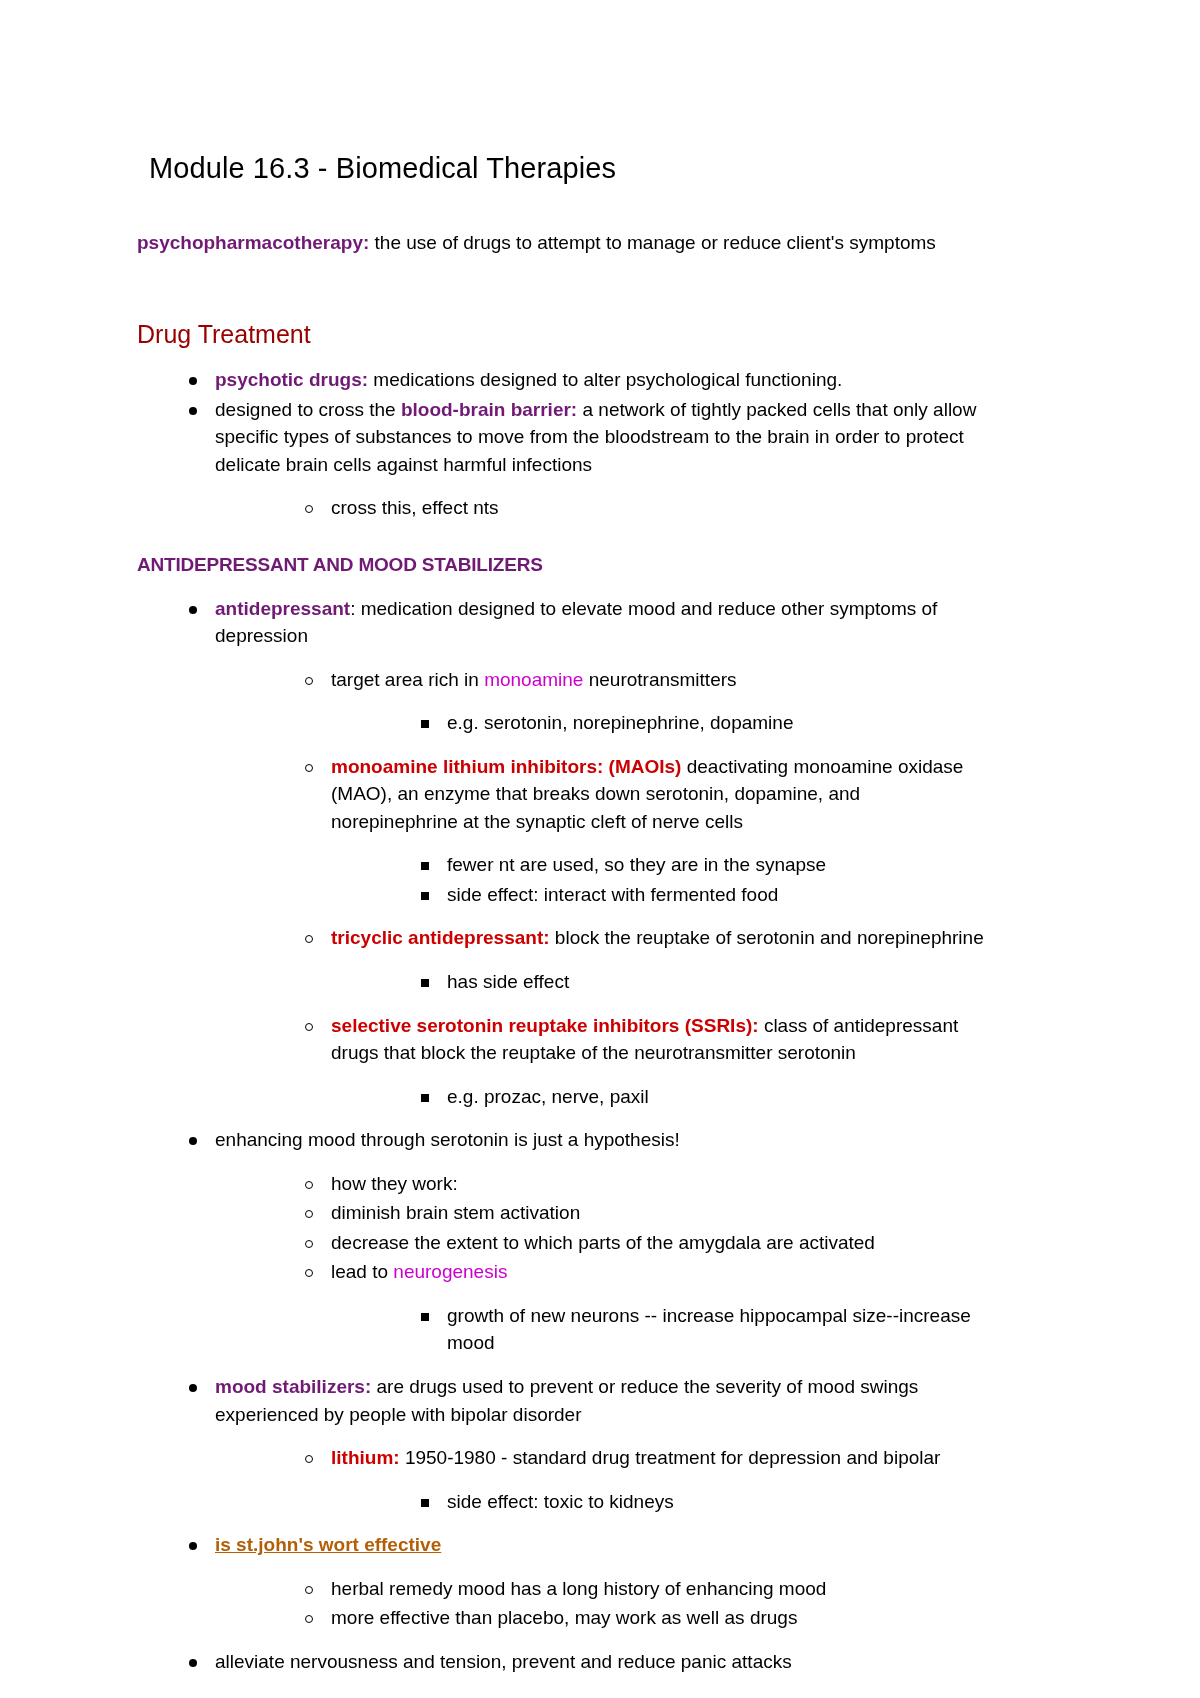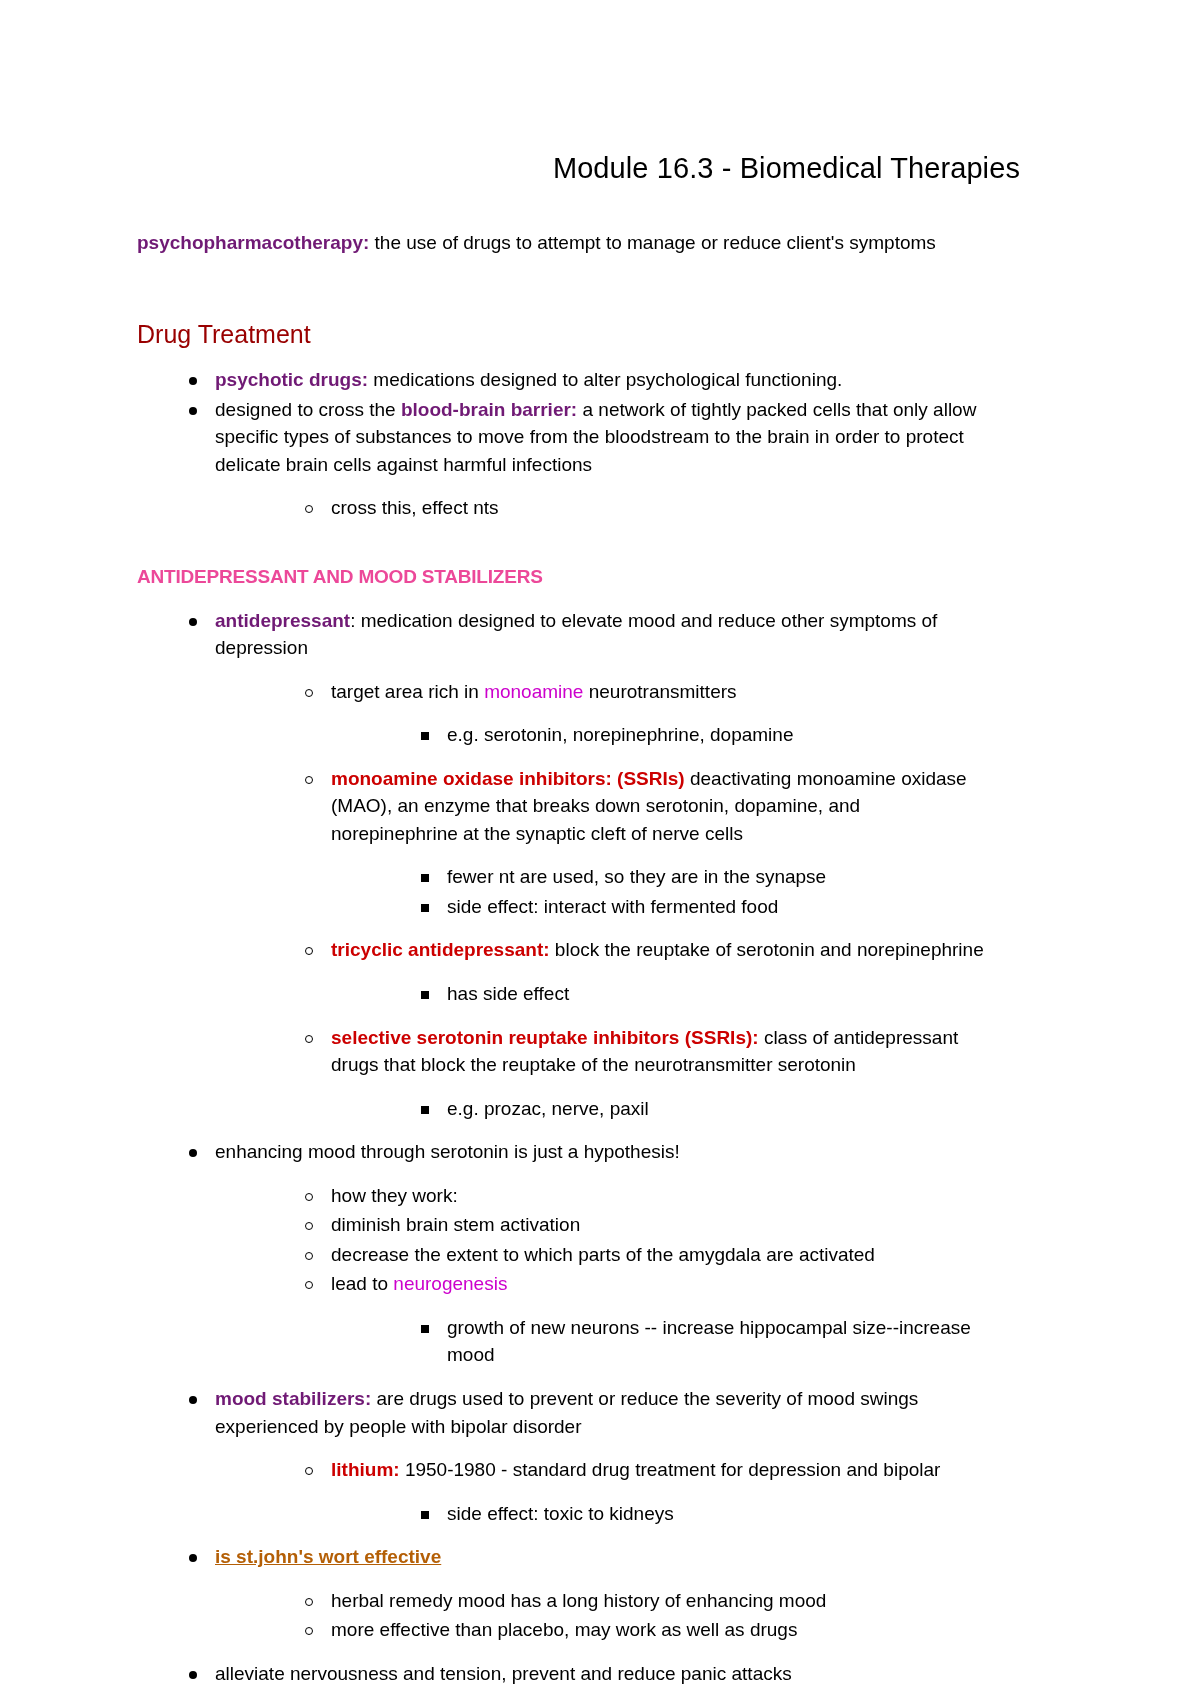--- a/index.html
+++ b/index.html
@@ -16,24 +16,23 @@
     height: 1698px;
     box-sizing: border-box;
     background: #ffffff;
     position: relative;
     padding: 150px 180px 0 137px;
   }
   .doc-title {
     font-size: 29px;
     font-weight: 400;
     color: #000000;
-    margin: 0 0 42px 0;
+    margin: 0 0 42px 12px;
     line-height: 1.25;
     letter-spacing: 0.1px;
-    text-align: right;
   }
   .lead-para {
     font-size: 19px;
     line-height: 1.55;
     margin: 0 0 60px 0;
     max-width: 840px;
   }
   .term-blue {
     color: #701a75;
     font-weight: bold;
@@ -52,22 +51,22 @@
   h2.section-red {
     font-size: 25px;
     font-weight: 400;
     color: #990000;
     margin: 0 0 6px 0;
     line-height: 1.3;
   }
   h3.section-green {
     font-size: 19px;
     font-weight: bold;
-    color: #ec4899;
-    margin: 42px 0 4px 0;
+    color: #701a75;
+    margin: 30px 0 4px 0;
     line-height: 1.4;
     letter-spacing: -0.2px;
   }
   ul {
     margin: 16px;
     padding: 0;
     list-style: none;
   }
   li {
     font-size: 19px;
@@ -158,21 +157,21 @@
       <span class="term-blue">antidepressant</span><span class="punct">:</span><span> medication designed to elevate mood and reduce other symptoms of depression</span>
 
       <ul class="lvl2">
         <li>
           <span>target area rich in </span><span class="term-magenta">monoamine</span><span> neurotransmitters</span>
           <ul class="lvl3">
             <li>e.g. serotonin, norepinephrine, dopamine</li>
           </ul>
         </li>
         <li>
-          <span class="term-red">monoamine oxidase inhibitors: (SSRIs)</span><span> deactivating monoamine oxidase (MAO), an enzyme that breaks down serotonin, dopamine, and norepinephrine at the synaptic cleft of nerve cells</span>
+          <span class="term-red">monoamine lithium inhibitors: (MAOIs)</span><span> deactivating monoamine oxidase (MAO), an enzyme that breaks down serotonin, dopamine, and norepinephrine at the synaptic cleft of nerve cells</span>
           <ul class="lvl3">
             <li>fewer nt are used, so they are in the synapse</li>
             <li>side effect: interact with fermented food</li>
           </ul>
         </li>
         <li>
           <span class="term-red">tricyclic antidepressant:</span><span> block the reuptake of serotonin and norepinephrine</span>
           <ul class="lvl3">
             <li>has side effect</li>
           </ul>

